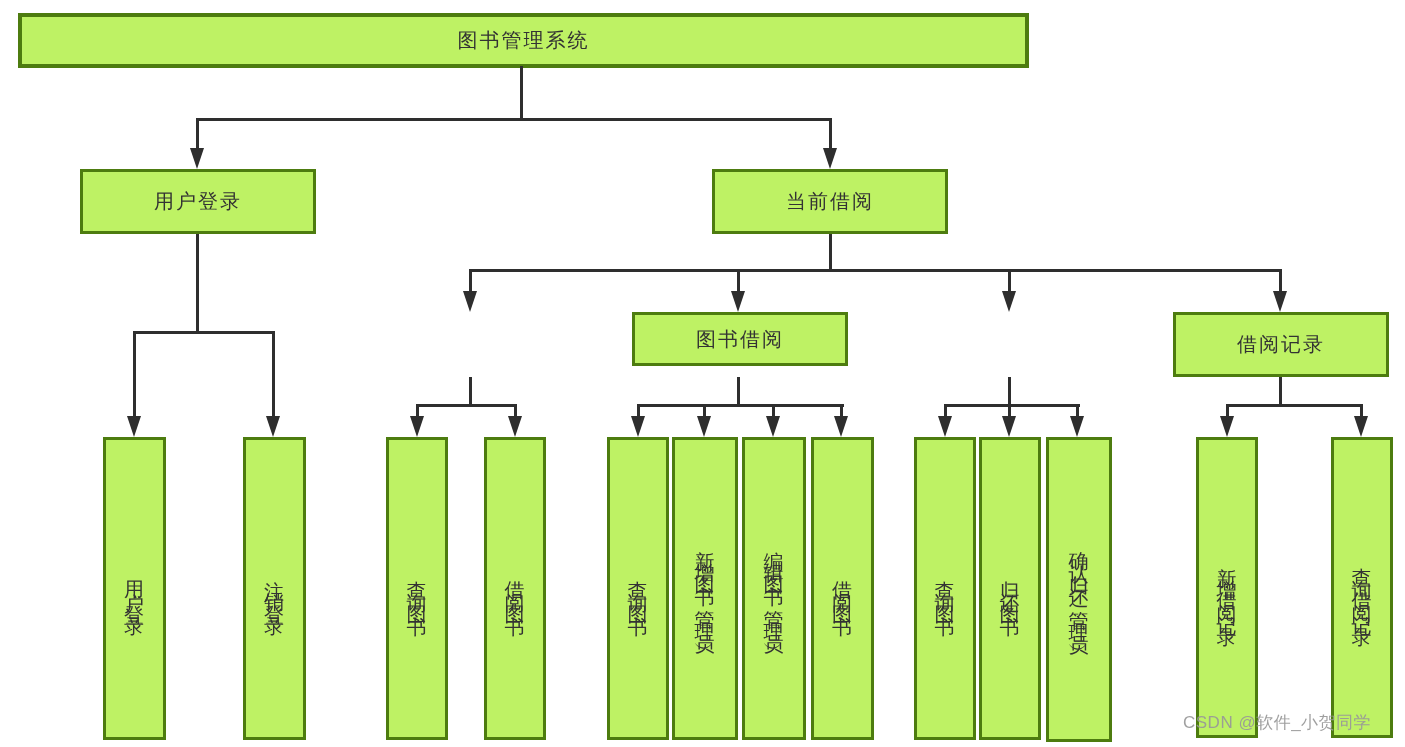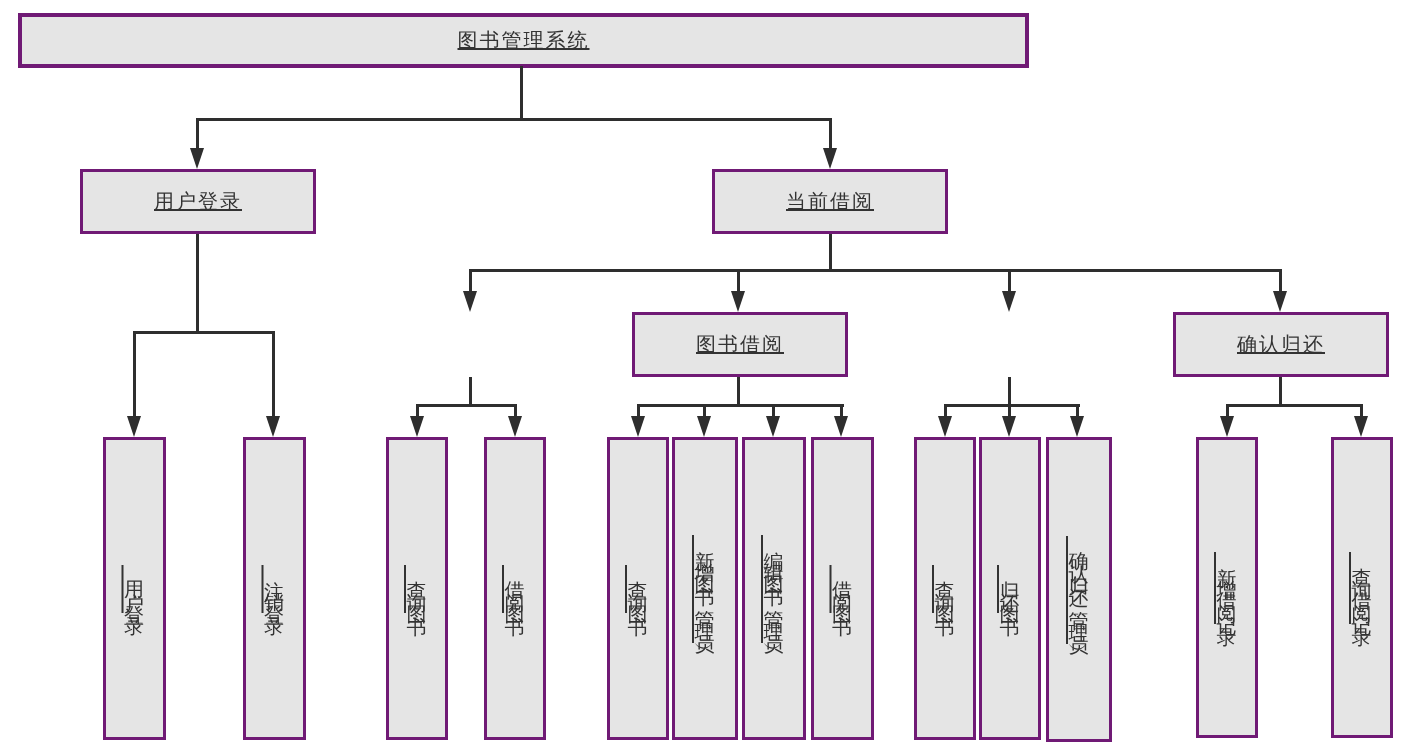--- a/index.html
+++ b/index.html
@@ -8,26 +8,25 @@
     width: 1405px;
     height: 747px;
     background: #ffffff;
     font-family: "Liberation Sans", "DejaVu Sans", sans-serif;
     color: #333333;
     overflow: hidden;
   }
   .box {
     position: absolute;
     box-sizing: border-box;
-    border: 3px solid #701a75;
-    background: #e5e5e5;
+    border: 3px solid #4d7c0f;
+    background: #bef264;
     display: flex;
     align-items: center;
     justify-content: center;
-    text-decoration: underline;
   }
   .hlabel {
     font-size: 20px;
     letter-spacing: 2px;
     white-space: nowrap;
     color: #333333;
   }
   .vlabel {
     writing-mode: vertical-rl;
     text-orientation: mixed;
@@ -94,25 +93,25 @@
   <div class="line" style="left:469px; top:269px; width:813px; height:3px;"></div>
   <div class="line" style="left:469px; top:269px; width:3px; height:23px;"></div>
   <div class="arrow" style="left:463px; top:291px;"></div>
   <div class="line" style="left:737px; top:269px; width:3px; height:23px;"></div>
   <div class="arrow" style="left:731px; top:291px;"></div>
   <div class="line" style="left:1008px; top:269px; width:3px; height:23px;"></div>
   <div class="arrow" style="left:1002px; top:291px;"></div>
   <div class="line" style="left:1279px; top:269px; width:3px; height:23px;"></div>
   <div class="arrow" style="left:1273px; top:291px;"></div>
 
-  <div class="box" style="left:632px; top:312px; width:216px; height:65px;">
+  <div class="box" style="left:632px; top:312px; width:216px; height:54px;">
     <span class="hlabel">图书借阅</span>
   </div>
   <div class="box" style="left:1173px; top:312px; width:216px; height:65px;">
-    <span class="hlabel">确认归还</span>
+    <span class="hlabel">借阅记录</span>
   </div>
 
   <div class="line" style="left:469px; top:377px; width:3px; height:29px;"></div>
   <div class="line" style="left:416px; top:404px; width:101px; height:3px;"></div>
   <div class="line" style="left:416px; top:404px; width:3px; height:14px;"></div>
   <div class="arrow" style="left:410px; top:416px;"></div>
   <div class="line" style="left:514px; top:404px; width:3px; height:14px;"></div>
   <div class="arrow" style="left:508px; top:416px;"></div>
 
   <div class="line" style="left:737px; top:377px; width:3px; height:29px;"></div>
@@ -175,14 +174,15 @@
   <div class="box" style="left:1046px; top:437px; width:66px; height:305px;">
     <span class="vlabel">确认归还（管理员）</span>
   </div>
   <div class="box" style="left:1196px; top:437px; width:62px; height:301px;">
     <span class="vlabel">新增借阅记录</span>
   </div>
   <div class="box" style="left:1331px; top:437px; width:62px; height:301px;">
     <span class="vlabel">查询借阅记录</span>
   </div>
 
+  <div class="watermark">CSDN @软件_小贺同学</div>
 
 </div>
 
 </body></html>

